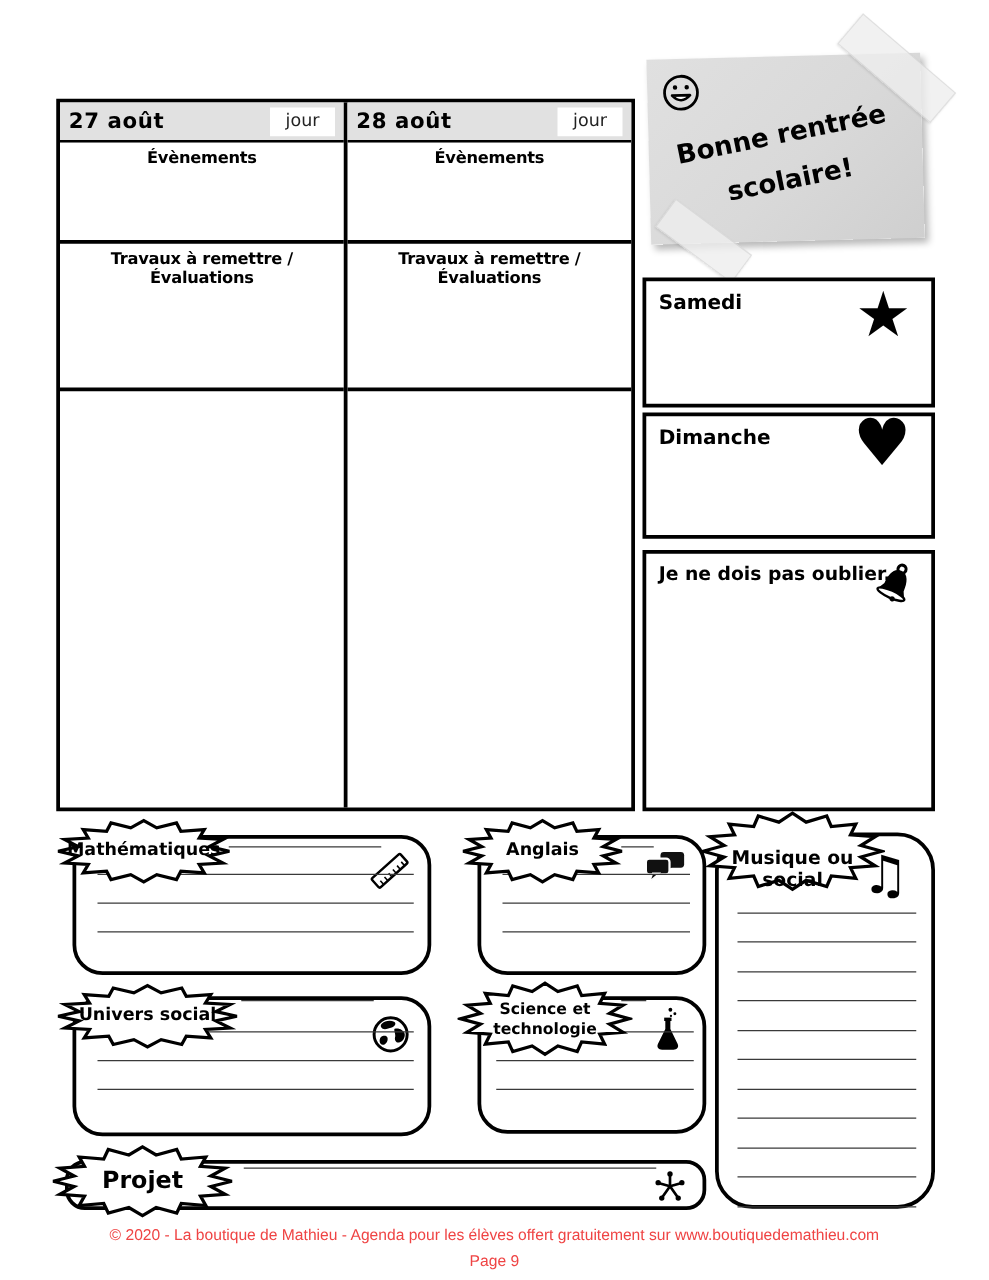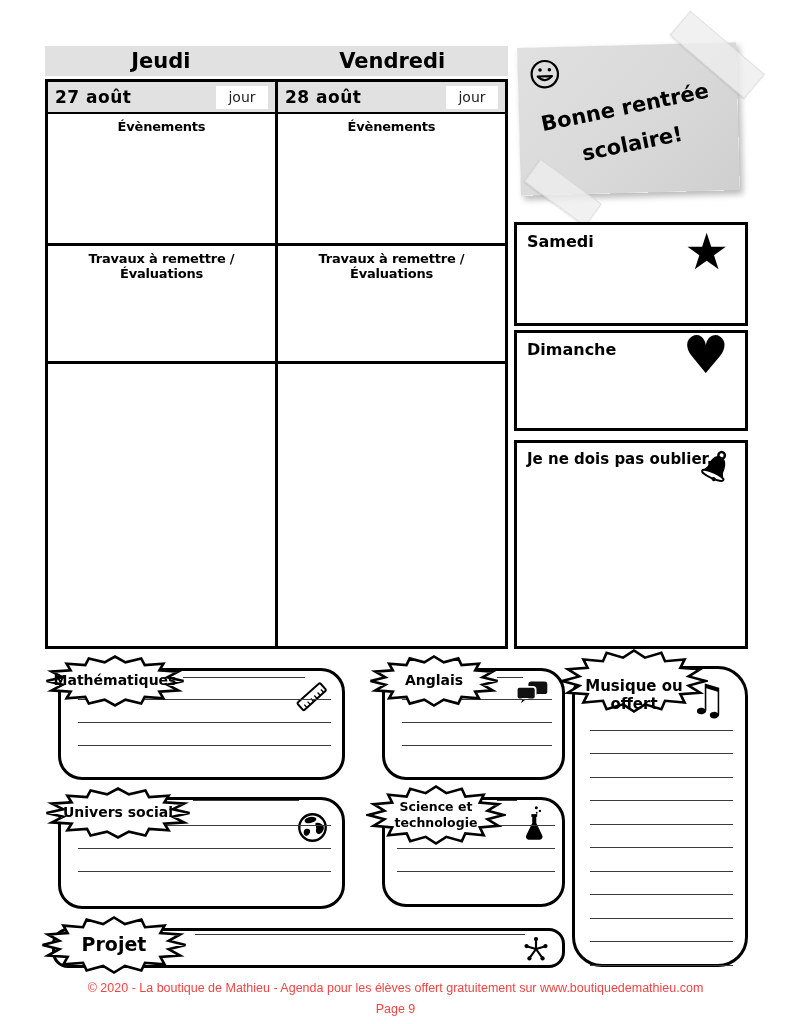--- a/index.html
+++ b/index.html
@@ -22,21 +22,21 @@
     border:3px solid #000;box-sizing:border-box;display:flex;}
   .day-col{flex:1;display:flex;flex-direction:column;min-width:0;}
   .day-col.right{border-left:3px solid #000;}
   .date-bar{height:32px;background:var(--header_bg);border-bottom:2px solid #000;
     display:flex;align-items:center;padding:0 7px;box-sizing:border-box;}
   .date-text{font-size:17px;font-weight:bold;letter-spacing:.5px;}
   .jour-box{margin-left:auto;width:52px;height:23px;background:#fff;
     display:flex;align-items:center;justify-content:center;font-size:14px;color:#222;}
   .cell{box-sizing:border-box;text-align:center;}
   .cell .cell-label{display:inline-block;padding-top:5px;font-size:13px;font-weight:bold;letter-spacing:-0.2px;}
-  .events{height:132px;border-bottom:3px solid #000;text-decoration:underline;}
+  .events{height:81px;border-bottom:3px solid #000;text-decoration:underline;}
   .homework{height:118px;border-bottom:3px solid #000;}
   .free{flex:1;}
   
   .sticky{position:absolute;left:519px;top:45px;width:219px;height:148px;
     background:linear-gradient(135deg,#e0e0e0 0%,var(--note_bg) 55%,#cfcfcf 100%);
     transform:rotate(-1.5deg);box-shadow:3px 4px 6px rgba(0,0,0,.28);}
   .tape{position:absolute;background:rgba(238,238,238,.8);
     border:1px solid rgba(0,0,0,.07);box-shadow:0 1px 2px rgba(0,0,0,.1);}
   .tape-tr{width:96px;height:30px;right:-30px;top:-4px;transform:rotate(42deg);}
   .tape-bl{width:74px;height:26px;left:4px;bottom:-12px;transform:rotate(38deg);}
@@ -84,24 +84,20 @@
   .footer{position:absolute;left:0;width:100%;text-align:center;
     font-family:"Liberation Sans",sans-serif;font-size:12.5px;color:#ef4444;}
   #footer-credit{top:981px;}
   #footer-page{top:1002px;}
 </style>
 </head>
 <body>
 
 <div id="page">
 
-  <div class="day-headers">
-    <div class="day-header">Jeudi</div>
-    <div class="day-header">Vendredi</div>
-  </div>
 
   <div class="main-grid">
     <div class="day-col">
       <div class="date-bar">
         <span class="date-text">27 août</span>
         <span class="jour-box">jour</span>
       </div>
       <div class="cell events">
         <span class="cell-label">Évènements</span>
       </div>
@@ -233,21 +229,21 @@
         <div class="wline"></div>
         <div class="wline"></div>
       </div>
   </div>
   <div class="burst" id="music-burst">
       <svg viewBox="0 0 148 66" class="burst-svg">
         <polygon points="145.5,33.0 128.7,37.6 140.1,44.7 120.4,46.2 124.6,54.6 105.0,52.8 101.4,61.2 84.9,56.3 74.0,63.5 63.1,56.3 46.6,61.2 43.0,52.8 23.4,54.6 27.6,46.2 7.9,44.7 19.3,37.6 2.5,33.0 19.3,28.4 7.9,21.3 27.6,19.8 23.4,11.4 43.0,13.2 46.6,4.8 63.1,9.7 74.0,2.5 84.9,9.7 101.4,4.8 105.0,13.2 124.6,11.4 120.4,19.8 140.1,21.3 128.7,28.4" fill="#fff" stroke="#000" stroke-width="2.6" stroke-linejoin="miter"></polygon>
       </svg>
     <span class="burst-text">
       <span>Musique ou</span><br>
-      <span>offert</span>
+      <span>social</span>
     </span>
   </div>
 
   <div class="subject-box" id="social-box">
     <span class="box-icon" style="right:14px;top:12px;">
       <svg viewBox="0 0 34 34" width="31" height="31">
         <circle cx="17" cy="17" r="14.5" fill="#fff" stroke="#000" stroke-width="2.6"></circle>
         <path d="M9,8 C12,4.8 17,4.4 20,6 C22.3,7.2 21,10 18,11 C15,12 12,13 10,12 C8,11 8,9 9,8 Z" fill="#000"></path>
         <path d="M20.5,12 C24.5,11 28.2,13.2 29.2,16 C30.2,19 28,23 25,24 C22,25 20,22 21,19 C21.6,17 19.5,13 20.5,12 Z" fill="#000"></path>
         <path d="M10,18.5 C13,17.5 15.2,19.5 14.2,22.5 C13.2,25.5 10,27.4 8.2,25.3 C6.7,23.3 7.2,19.4 10,18.5 Z" fill="#000"></path>

